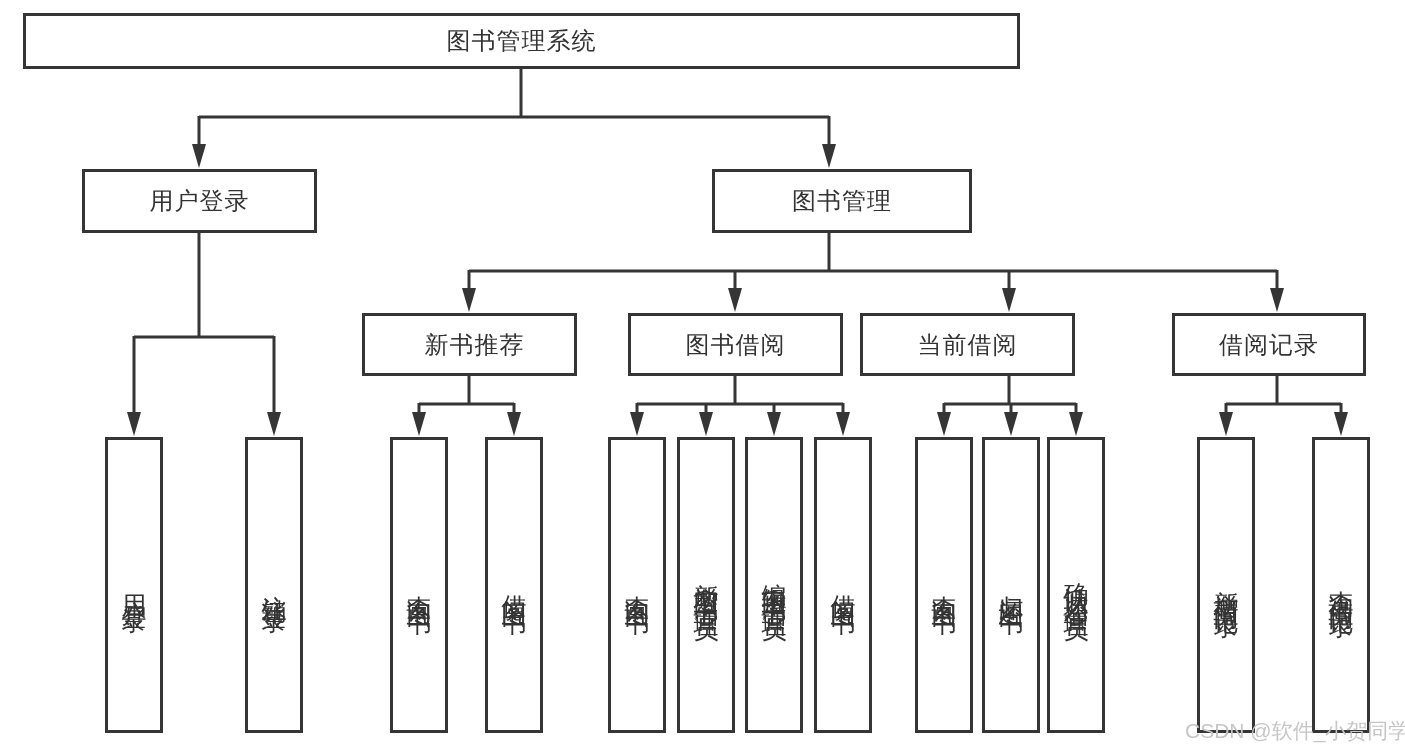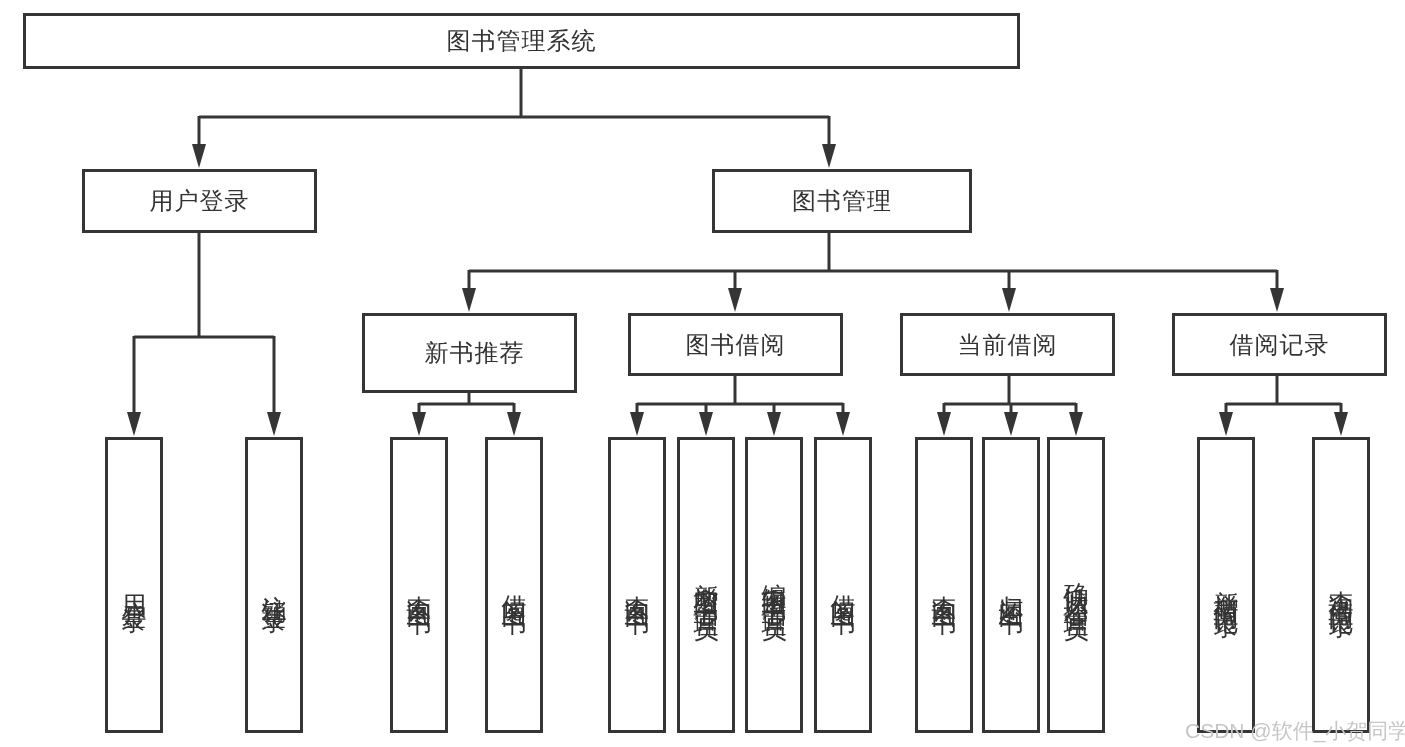--- a/index.html
+++ b/index.html
@@ -129,30 +129,30 @@
     <span class="hlabel">图书管理系统</span>
   </div>
 
   <div class="box" style="left:82px; top:169px; width:235px; height:64px;">
     <span class="hlabel">用户登录</span>
   </div>
   <div class="box" style="left:712px; top:169px; width:260px; height:64px;">
     <span class="hlabel">图书管理</span>
   </div>
 
-  <div class="box" style="left:362px; top:313px; width:215px; height:80px;padding-left:10px;">
+  <div class="box" style="left:362px; top:313px; width:215px; height:63px;padding-left:10px;">
     <span class="hlabel">新书推荐</span>
   </div>
   <div class="box" style="left:628px; top:313px; width:215px; height:63px;text-align:right;">
     <span class="hlabel">图书借阅</span>
   </div>
-  <div class="box" style="left:900px; top:313px; width:215px; height:63px;">
+  <div class="box" style="left:860px; top:313px; width:215px; height:63px;">
     <span class="hlabel">当前借阅</span>
   </div>
-  <div class="box" style="left:1172px; top:313px; width:215px; height:63px;">
+  <div class="box" style="left:1172px; top:313px; width:194px; height:63px;">
     <span class="hlabel">借阅记录</span>
   </div>
 
   <div class="box vbox" style="left:105px; top:437px; width:58px; height:296px;">
     <span>用户登录</span>
   </div>
   <div class="box vbox" style="left:245px; top:437px; width:58px; height:296px;">
     <span>注销登录</span>
   </div>
 

